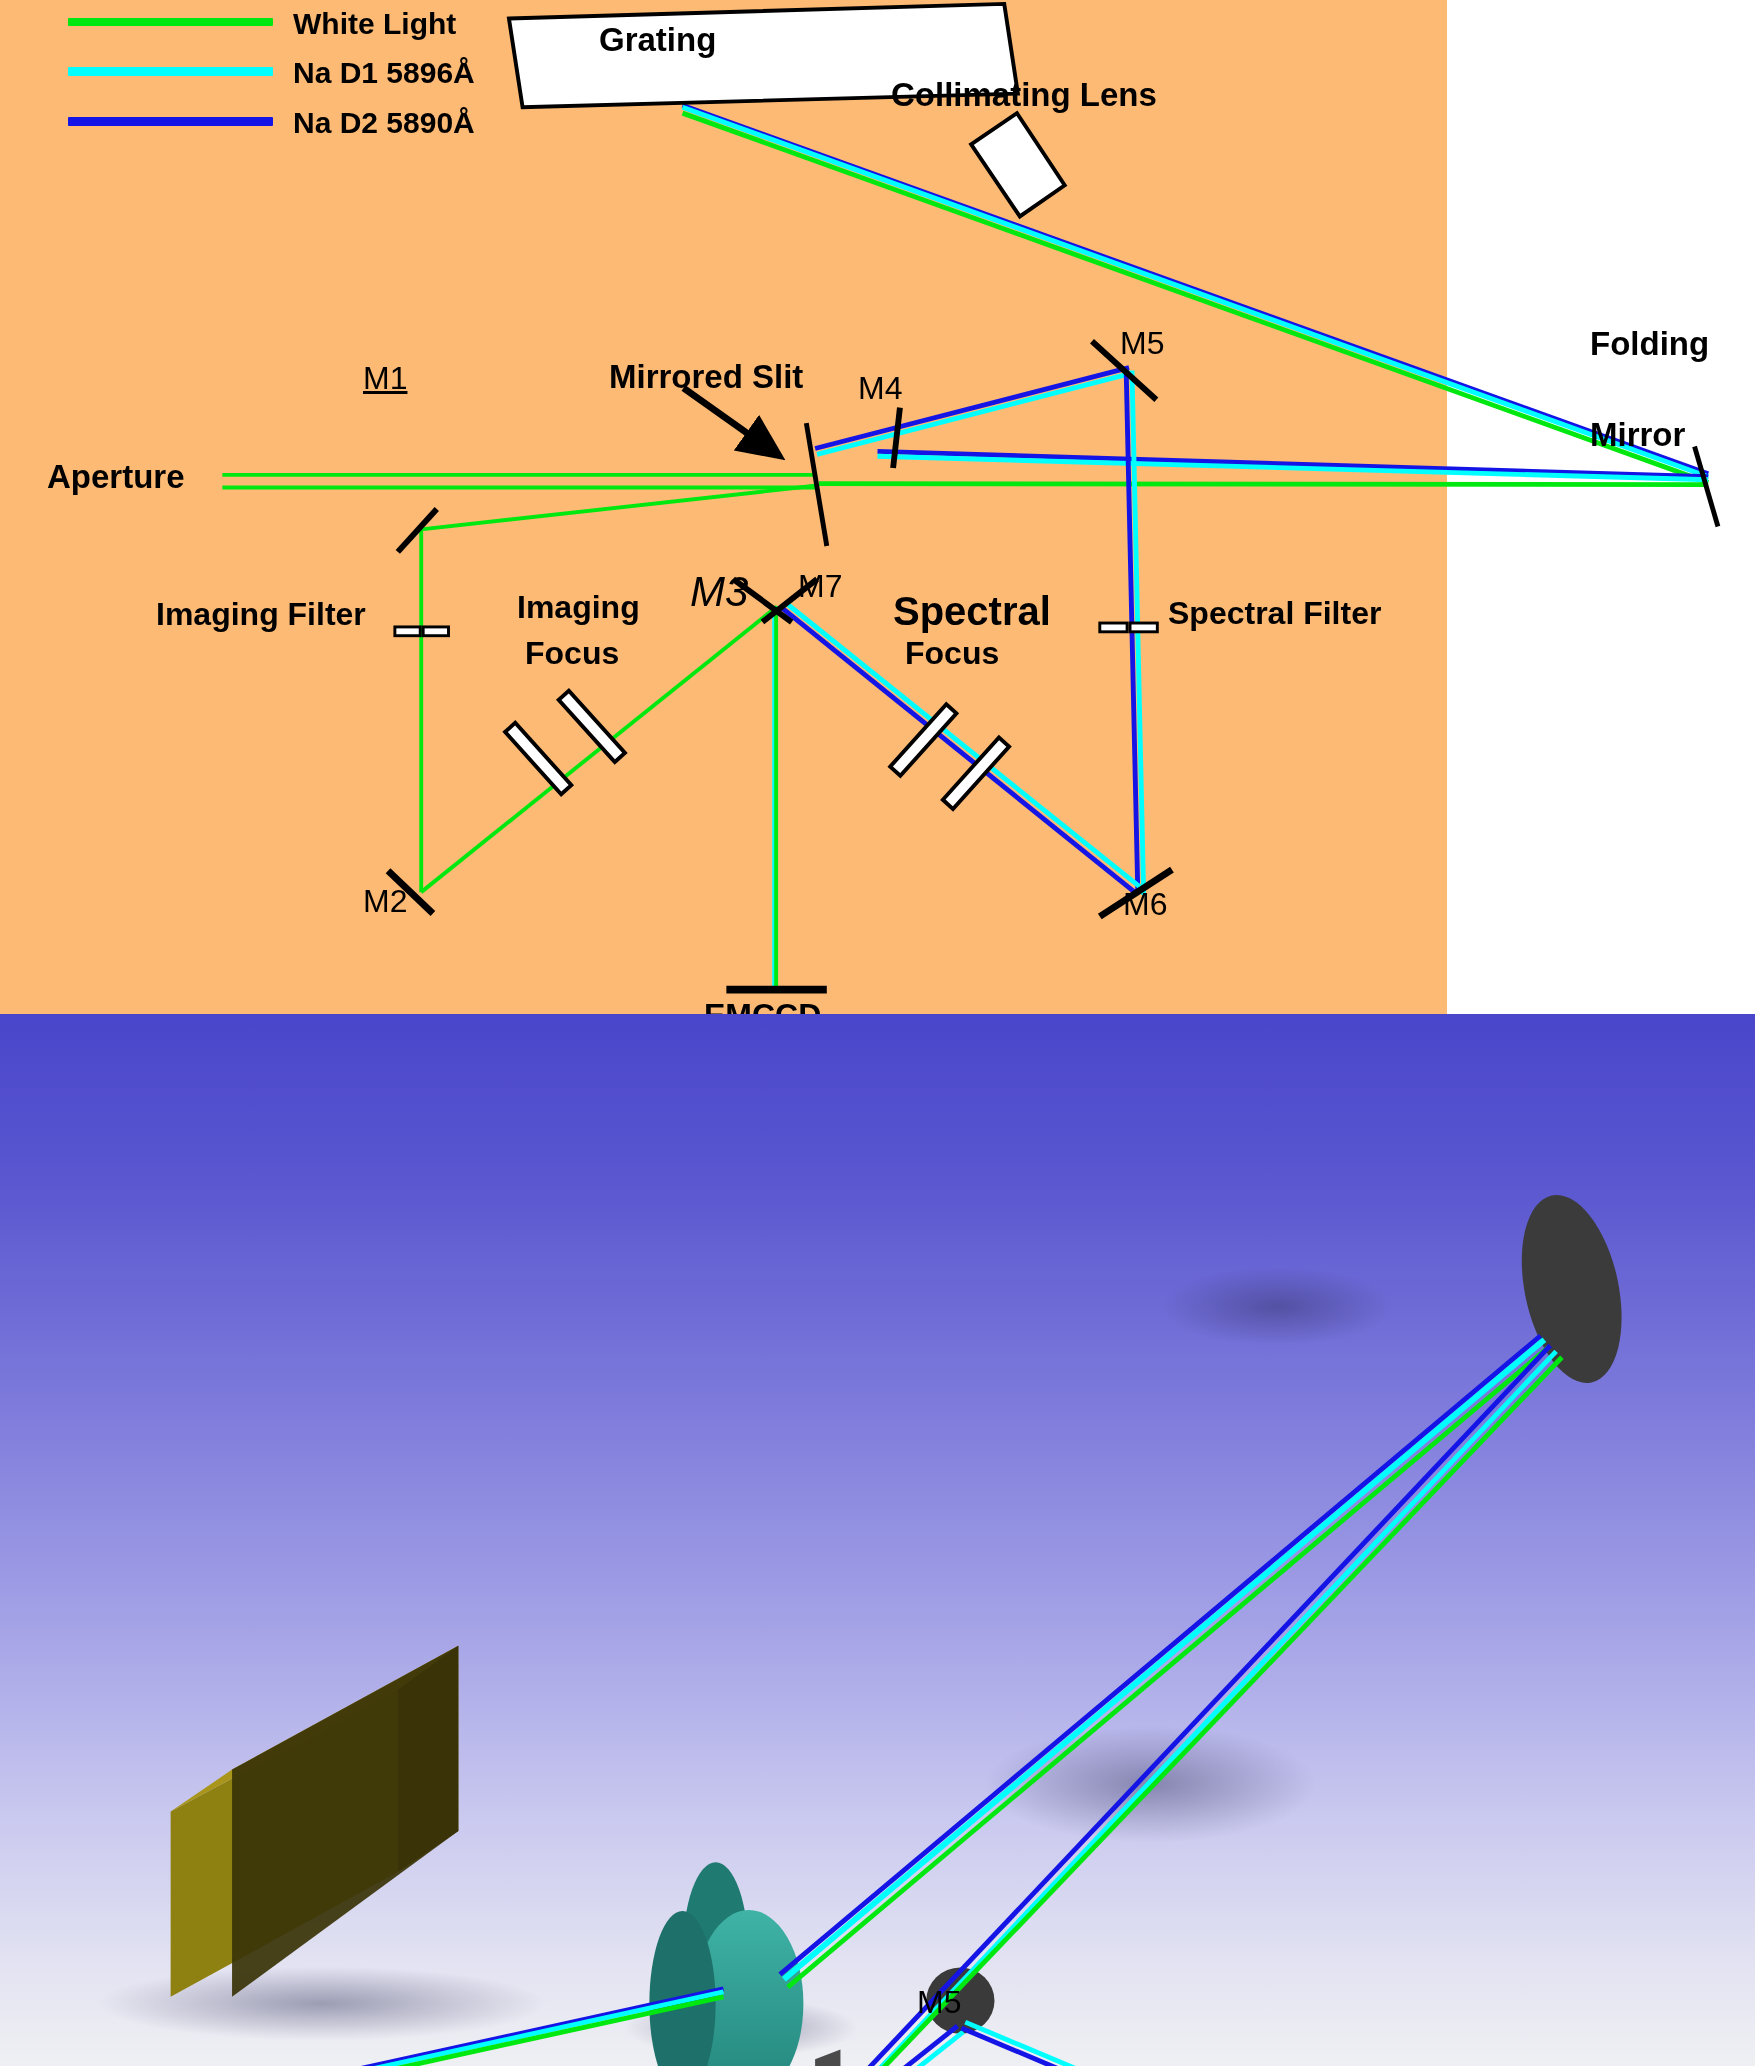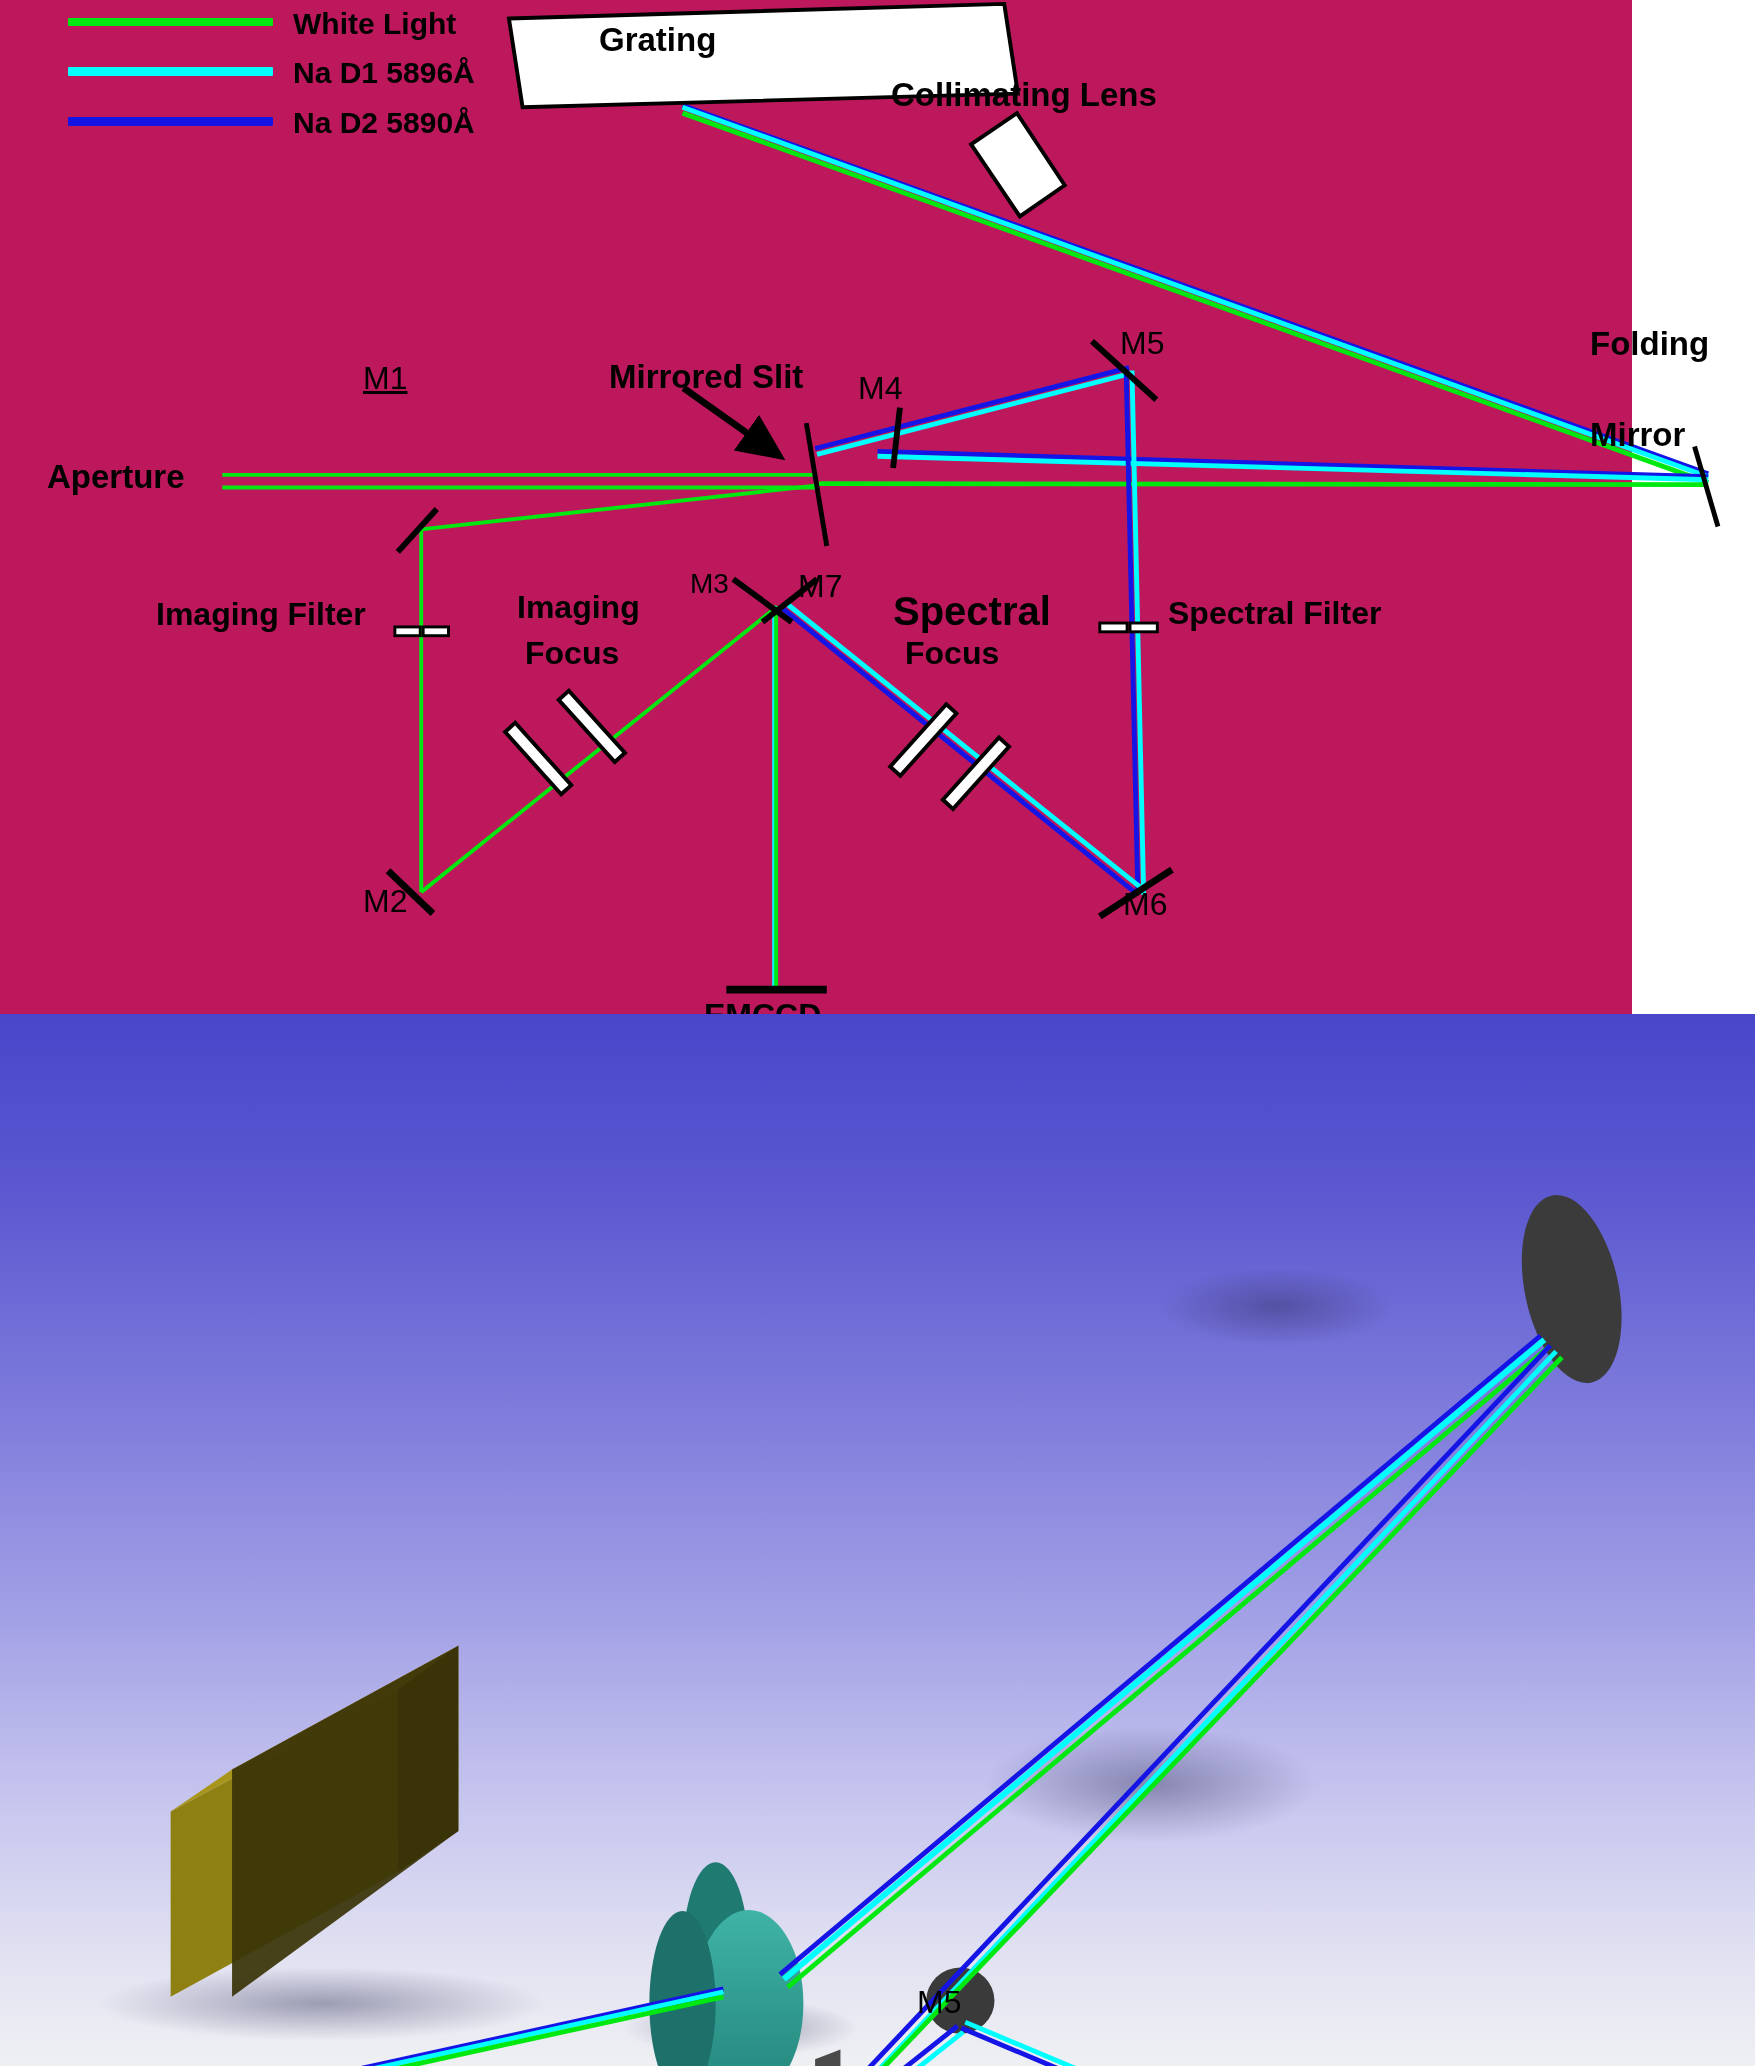--- a/index.html
+++ b/index.html
@@ -1,20 +1,20 @@
 <!DOCTYPE html>
 <html><head>
 <meta charset="utf-8">
 <style>
   html,body{margin:0;padding:0;background:#fff;}
   body{width:1755px;height:2067px;font-family:"Liberation Sans",sans-serif;overflow:hidden;}
   #root{position:relative;width:1755px;height:2067px;background:#ffffff;}
 
   
-  #schematic{position:absolute;left:0;top:0;width:1632px;height:1014px;background:#be185d;}
+  #schematic{position:absolute;left:0;top:0;width:1447px;height:1014px;background:#fdba74;}
   #schematic svg,#photo svg{position:absolute;left:0;top:0;}
 
   .lbl{position:absolute;color:#000;white-space:nowrap;line-height:1.08;}
   .lbl.bold{font-weight:bold;}
   .lbl.plain{font-weight:normal;}
   .lbl.c{text-align:left;}
 
   
   #legend{position:absolute;left:0;top:0;width:419px;height:117px;}
   .leg-row{position:absolute;left:0;height:33px;}
@@ -177,21 +177,21 @@
 
     <div class="lbl bold" style="left:1168px;top:596px;font-size:32px;">Spectral Filter</div>
 
     <div class="lbl bold" style="left:893px;top:590px;font-size:40px;">Spectral</div>
     <div class="lbl bold" style="left:905px;top:636px;font-size:32px;">Focus</div>
 
     <div class="lbl bold" style="left:704px;top:998px;font-size:32px;">EMCCD</div>
 
     <div class="lbl plain" style="left:363px;top:361px;font-size:32px;text-decoration:underline;">M1</div>
     <div class="lbl plain" style="left:363px;top:884px;font-size:32px;">M2</div>
-    <div class="lbl plain" style="left:690px;top:569px;font-size:28px;">M3</div>
+    <div class="lbl plain" style="left:690px;top:569px;font-size:42px;font-style:italic;">M3</div>
     <div class="lbl plain" style="left:858px;top:371px;font-size:32px;">M4</div>
     <div class="lbl plain" style="left:1120px;top:326px;font-size:32px;">M5</div>
     <div class="lbl plain" style="left:1123px;top:887px;font-size:32px;">M6</div>
     <div class="lbl plain" style="left:798px;top:569px;font-size:32px;">M7</div>
   </div>
 
   <div id="photo">
     <div id="photo-bg"></div>
 
     <svg width="1755" height="1052" viewBox="0 0 1800 1079">

